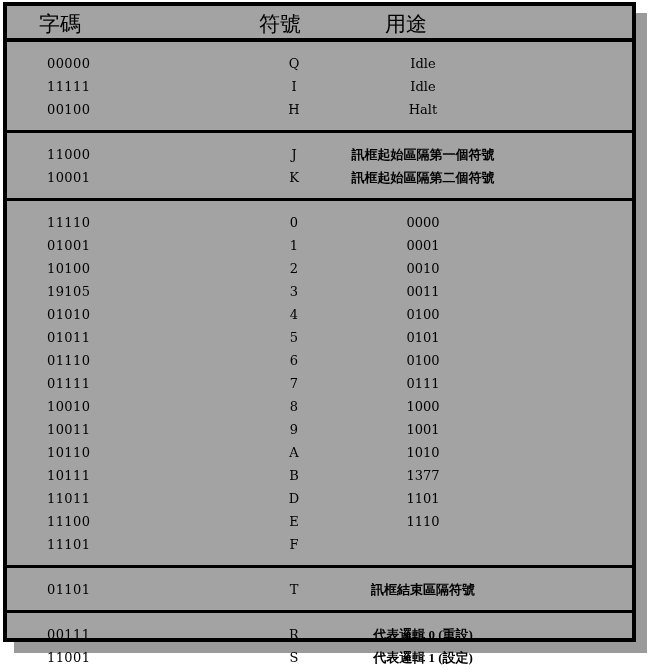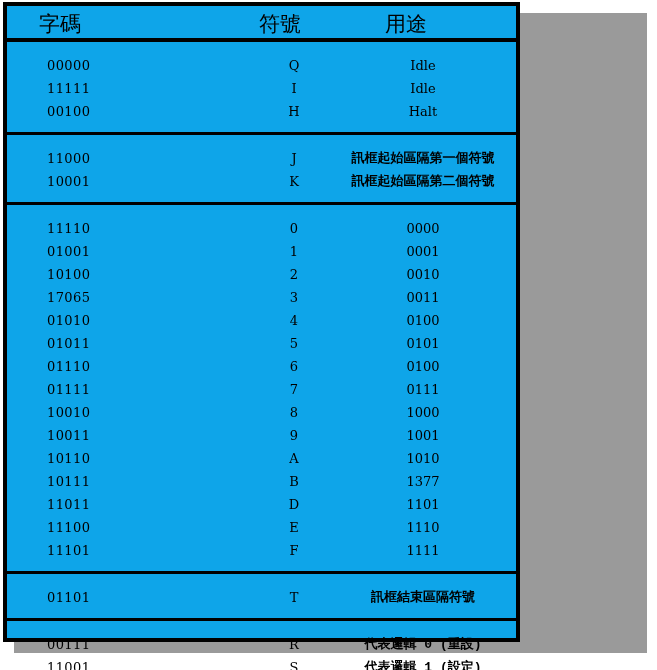--- a/index.html
+++ b/index.html
@@ -23,23 +23,23 @@
     width: 633px;
     height: 640px;
     background: #9a9a9a;
   }
 
   
   #code-table {
     position: absolute;
     left: 3px;
     top: 2px;
-    width: 517px;
+    width: 633px;
     height: 640px;
-    background: #0ea5e9;
+    background: #a3a3a3;
     border: 4px solid #000000;
     box-sizing: border-box;
   }
 
   .table-inner {
     position: relative;
     width: 100%;
     height: 100%;
   }
 
@@ -61,22 +61,22 @@
   }
   .hc-code   { left: 32px; }
   .hc-symbol { left: 252px; font-family: Liberation Serif, serif; }
   .hc-usage  { left: 378px; }
 
   
   .row-group {
     position: relative;
     border-bottom: 3px solid #000000;
     box-sizing: border-box;
+    padding-top: 10px;
     padding-bottom: 9px;
-    margin-top: 12px;
   }
   .row-group.last {
     border-bottom: none;
   }
 
   .data-row {
     position: relative;
     height: 23px;
     line-height: 23px;
   }
@@ -98,21 +98,21 @@
     left: 255px;
     width: 64px;
     text-align: center;
   }
   .c-usage {
     left: 340px;
     width: 152px;
     text-align: center;
   }
   .c-usage.cjk {
-    font-family: Liberation Mono, monospace;
+    font-family: Liberation Serif, serif;
     font-weight: bold;
     font-size: 13px;
     left: 330px;
     width: 172px;
   }
 </style>
 </head>
 <body>
 
 <div id="table-shadow"></div>
@@ -166,21 +166,21 @@
             <div class="cell c-code">01001</div>
             <div class="cell c-symbol">1</div>
             <div class="cell c-usage">0001</div>
           </div>
           <div class="data-row">
             <div class="cell c-code">10100</div>
             <div class="cell c-symbol">2</div>
             <div class="cell c-usage">0010</div>
           </div>
           <div class="data-row">
-            <div class="cell c-code">17065</div>
+            <div class="cell c-code">19105</div>
             <div class="cell c-symbol">3</div>
             <div class="cell c-usage">0011</div>
           </div>
           <div class="data-row">
             <div class="cell c-code">01010</div>
             <div class="cell c-symbol">4</div>
             <div class="cell c-usage">0100</div>
           </div>
           <div class="data-row">
             <div class="cell c-code">01011</div>
@@ -223,21 +223,20 @@
             <div class="cell c-usage">1101</div>
           </div>
           <div class="data-row">
             <div class="cell c-code">11100</div>
             <div class="cell c-symbol">E</div>
             <div class="cell c-usage">1110</div>
           </div>
           <div class="data-row">
             <div class="cell c-code">11101</div>
             <div class="cell c-symbol">F</div>
-            <div class="cell c-usage">1111</div>
           </div>
         </div>
         <div class="row-group">
           <div class="data-row">
             <div class="cell c-code">01101</div>
             <div class="cell c-symbol">T</div>
             <div class="cell c-usage cjk">訊框結束區隔符號</div>
           </div>
         </div>
         <div class="row-group last">

